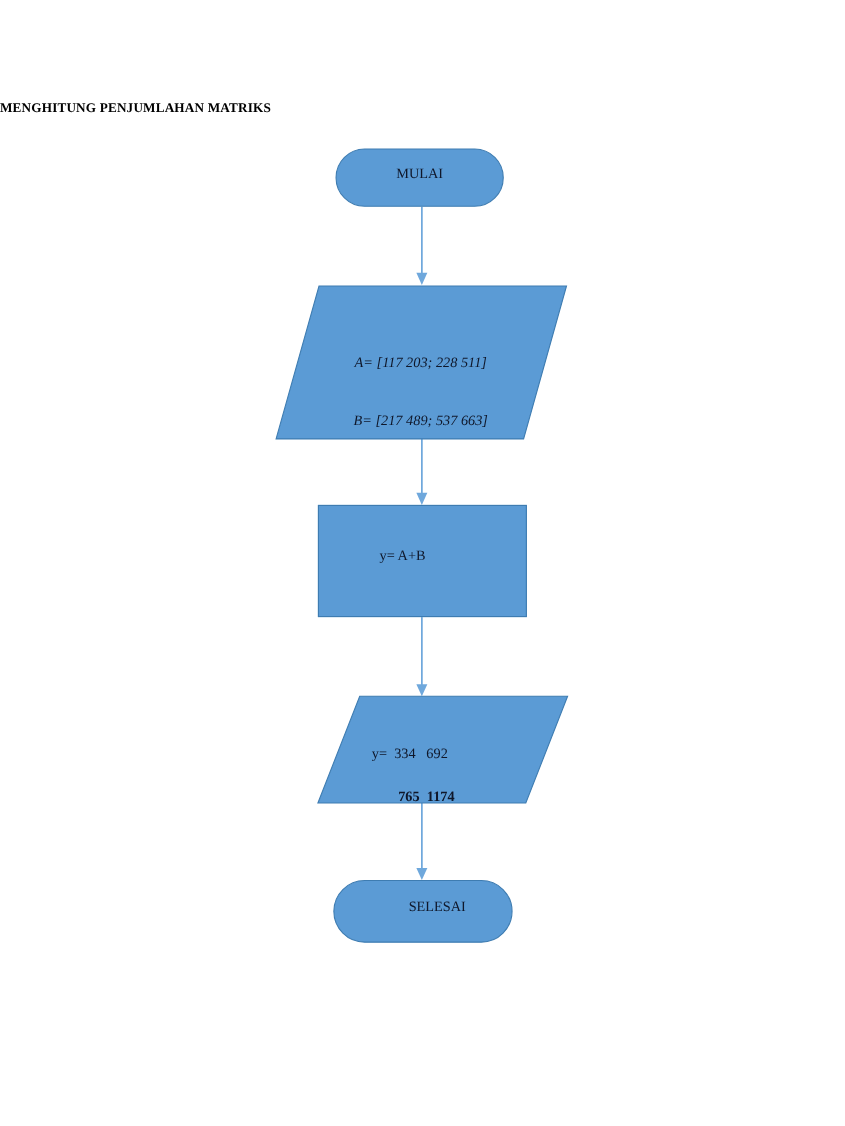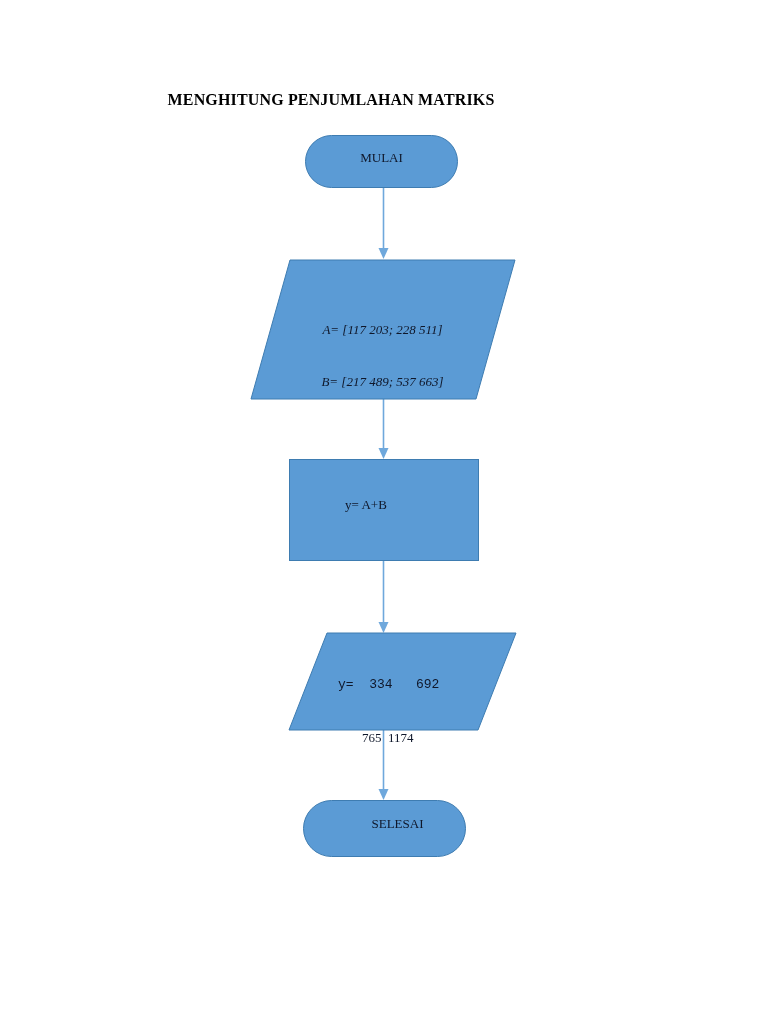--- a/index.html
+++ b/index.html
@@ -18,24 +18,24 @@
     width: 768px;
     height: 1024px;
   }
 
   
   .doc-title {
     position: absolute;
     left: 0;
     top: 91px;
     width: 662px;
-    text-align: center;
+    text-align: left;
     font-family: "Liberation Serif", "DejaVu Serif", serif;
     font-weight: bold;
-    font-size: 16px;
+    font-size: 12px;
     letter-spacing: 0.15px;
     color: #000000;
     white-space: nowrap;
   }
 
   
   .node-text {
     position: absolute;
     color: #0f172a;
     font-family: "Liberation Serif", "DejaVu Serif", serif;
@@ -111,26 +111,25 @@
   }
   .io-text-output {
     left: 300px;
     top: 652px;
     width: 190px;
     text-align: left;
   }
   .io-text-output .line1 {
     display: block;
     padding-left: 38px;
-    margin-bottom: 14px;
-    font-family: Liberation Mono, monospace;
   }
   .io-text-output .line2 {
     display: block;
     padding-left: 62px;
+    font-weight: bold;
   }
 </style>
 </head>
 <body>
 
 <div id="canvas">
 
   <div class="doc-title">MENGHITUNG PENJUMLAHAN MATRIKS</div>
 
   <div class="connector" style="left:374px; top:188px;">

